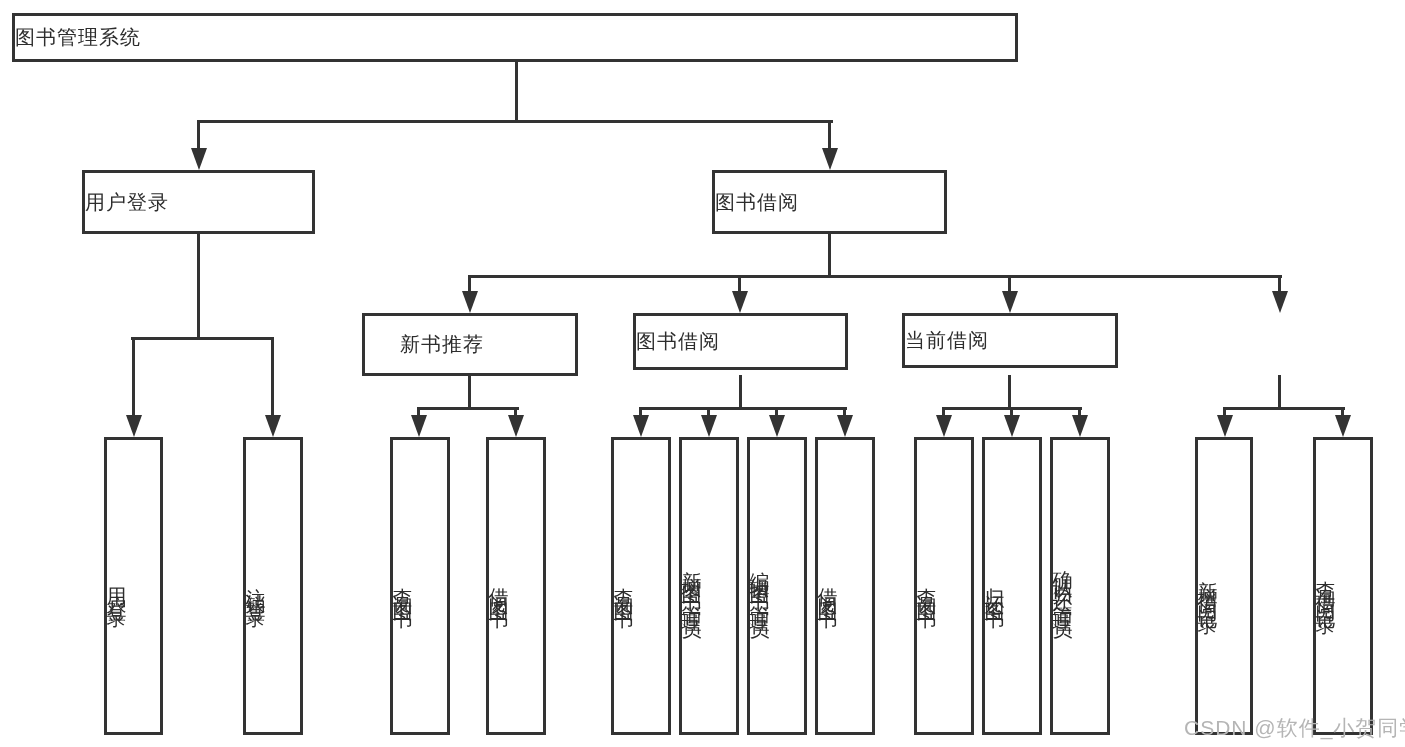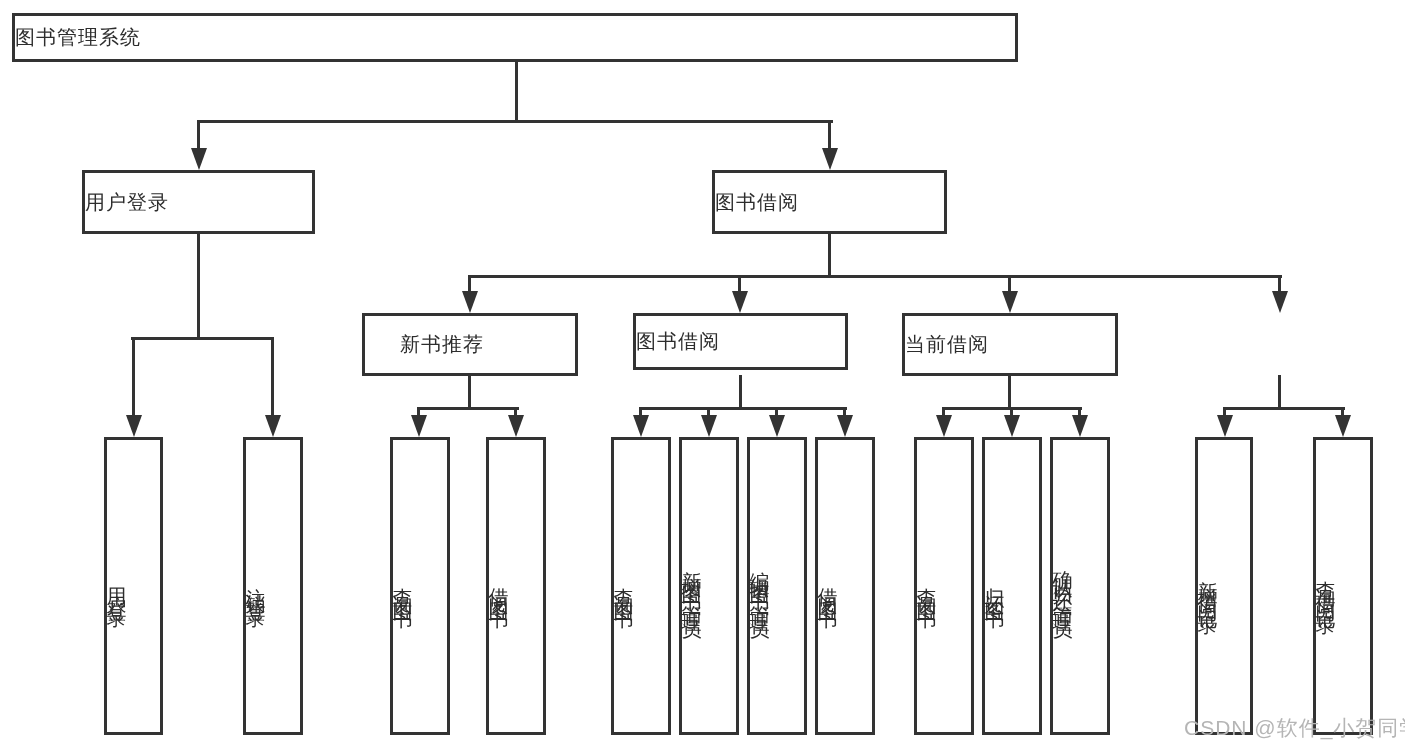--- a/index.html
+++ b/index.html
@@ -42,21 +42,21 @@
   <div class="node hnode" style="left:712px;top:170px;width:235px;height:64px;">
     <span>图书借阅</span>
   </div>
 
   <div class="node hnode" style="left:362px;top:313px;width:216px;height:63px;padding-left:35px;">
     <span>新书推荐</span>
   </div>
   <div class="node hnode" style="left:633px;top:313px;width:215px;height:57px;">
     <span>图书借阅</span>
   </div>
-  <div class="node hnode" style="left:902px;top:313px;width:216px;height:63px;">
+  <div class="node hnode" style="left:902px;top:313px;width:216px;height:55px;">
     <span>当前借阅</span>
   </div>
 
   <div class="node vnode" style="left:104px;top:437px;width:59px;height:298px;">
     <span>用户登录</span>
   </div>
   <div class="node vnode" style="left:243px;top:437px;width:60px;height:298px;">
     <span>注销登录</span>
   </div>
 

